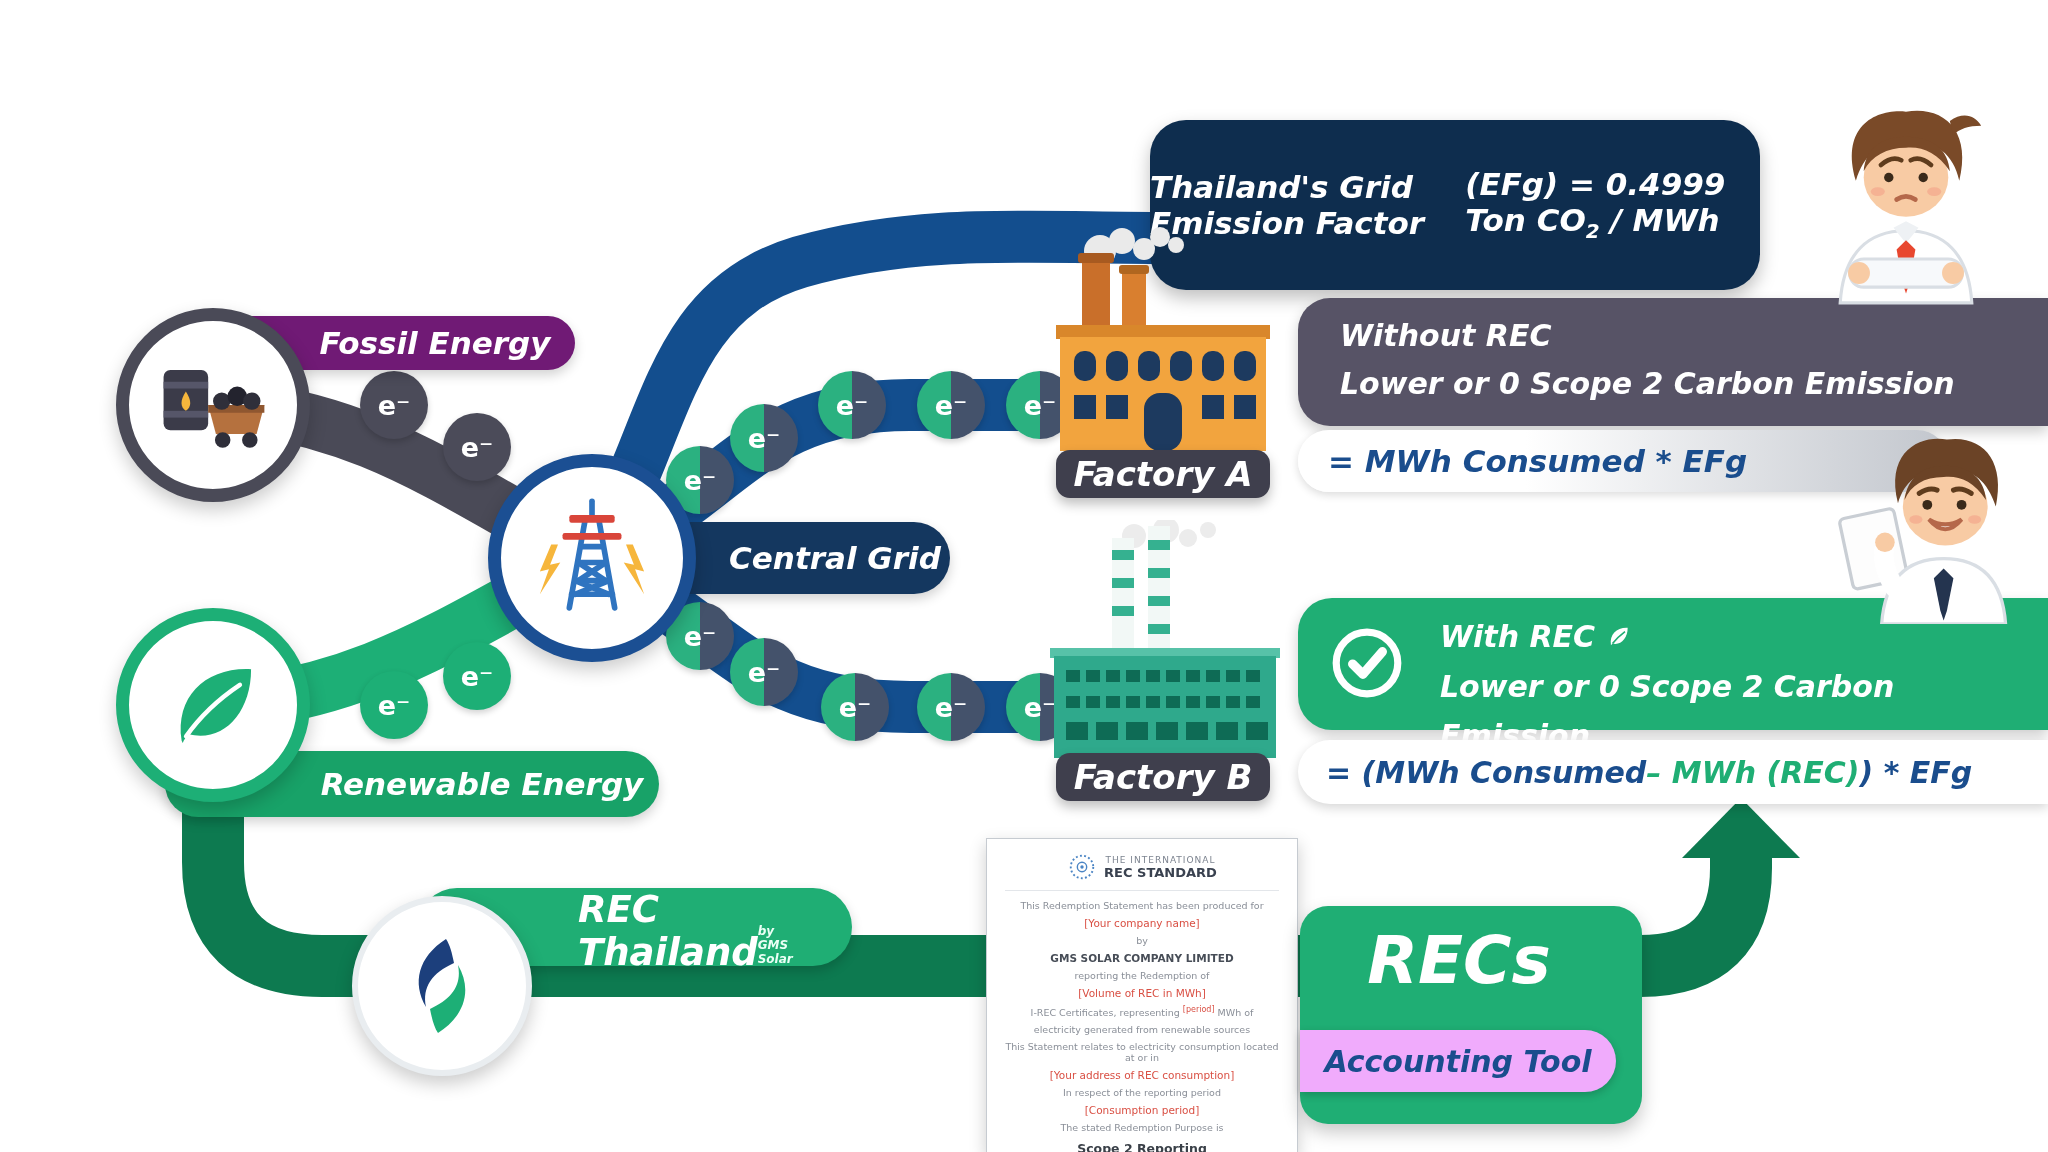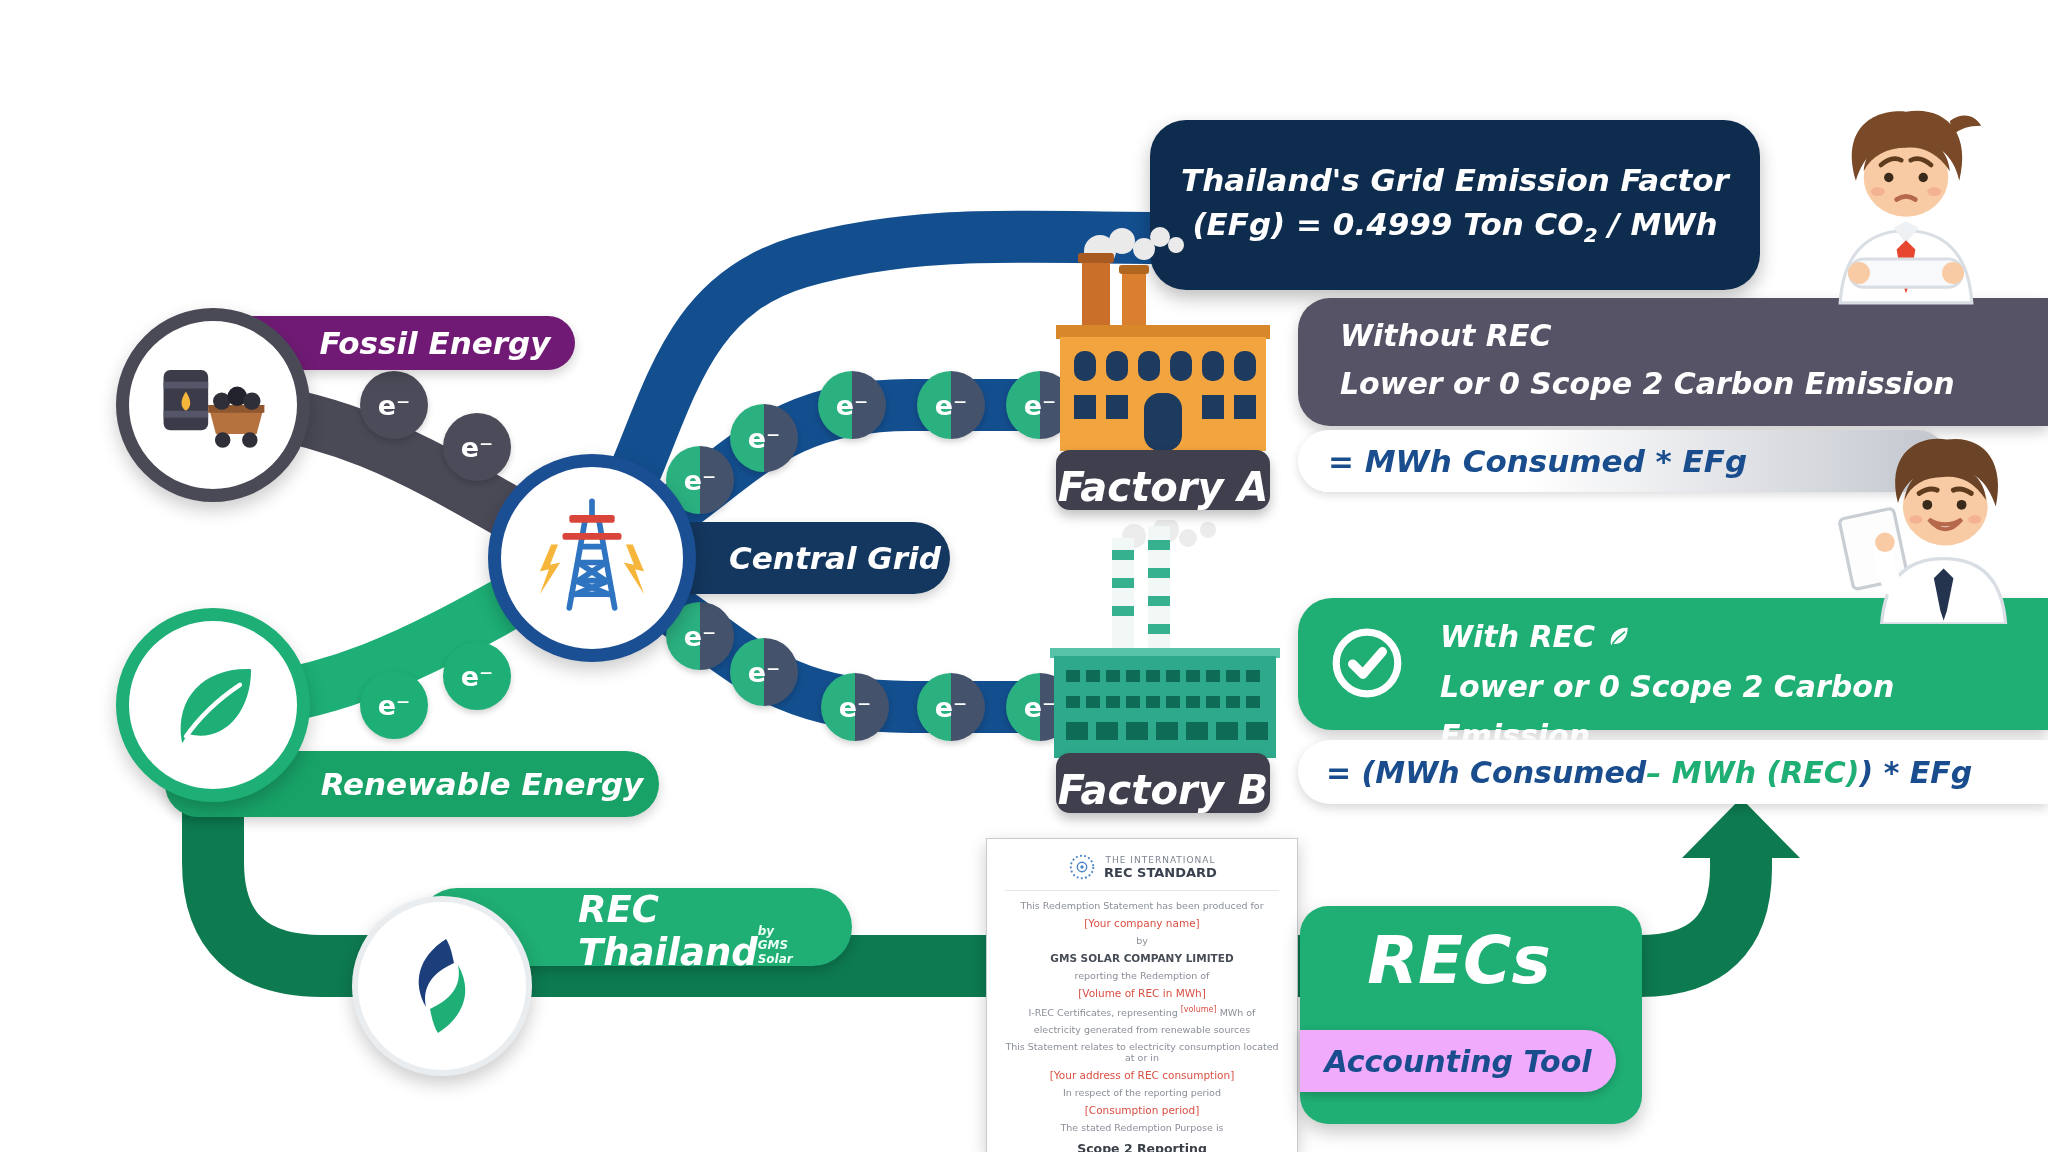--- a/index.html
+++ b/index.html
@@ -31,29 +31,29 @@
   .node-circle{position:absolute;border-radius:50%;background:#fff;z-index:5;
                display:flex;align-items:center;justify-content:center;
                box-shadow:0 8px 18px rgba(0,0,0,.20)}
   #fossil-circle{left:116px;top:308px;width:194px;height:194px;border:13px solid #4a4a57}
   #grid-circle{left:488px;top:454px;width:208px;height:208px;border:13px solid #1b4f93}
   #renewable-circle{left:116px;top:608px;width:194px;height:194px;border:13px solid #1daf76}
   #rec-logo-circle{left:352px;top:896px;width:180px;height:180px;border:6px solid #e9edf0;z-index:5}
 
   
   #ef-box{left:1150px;top:120px;width:610px;height:170px;background:#0e2d4e;border-radius:36px;
-          z-index:4;color:#fff;display:flex;flex-direction:column;align-items:center;
-          justify-content:center;gap:8px;font-size:31px;box-shadow:0 8px 18px rgba(0,0,0,.25)}
+          z-index:4;color:#fff;display:flex;flex-direction:row;align-items:center;
+          gap:8px;font-size:31px;box-shadow:0 8px 18px rgba(0,0,0,.25)}
   #ef-box sub{font-size:20px}
 
   
   .factory{position:absolute;z-index:4}
-  .factory-label{position:absolute;width:214px;height:60px;background:#3f3f4d;border-radius:14px;
-                 z-index:5;color:#fff;display:flex;align-items:flex-end;justify-content:center;
-                 font-size:40px;box-shadow:0 6px 12px rgba(0,0,0,.25)}
+  .factory-label{position:absolute;width:214px;height:48px;background:#3f3f4d;border-radius:14px;
+                 z-index:5;color:#fff;display:flex;align-items:center;justify-content:center;
+                 font-size:34px;box-shadow:0 6px 12px rgba(0,0,0,.25)}
 
   
   #without-box{left:1298px;top:298px;width:750px;height:128px;background:#575366;
                border-radius:32px 0 0 32px;z-index:6;color:#fff;padding:14px 0 0 42px;
                font-size:30px;line-height:1.6;box-shadow:0 6px 14px rgba(0,0,0,.2)}
   #formula-a{left:1298px;top:430px;width:650px;height:62px;border-radius:31px;z-index:6;
              background:linear-gradient(90deg,#ffffff 35%,#c2c6cd);color:#1a4d8d;
              display:flex;align-items:center;padding-left:30px;font-size:31px;
              box-shadow:0 3px 9px rgba(0,0,0,.14)}
   #with-box{left:1298px;top:598px;width:750px;height:132px;background:#1fae74;
@@ -358,21 +358,21 @@
         <div class="org2">REC STANDARD</div>
       </div>
     </div>
     <div class="c-gray">This Redemption Statement has been produced for</div>
     <div class="c-red">[Your company name]</div>
     <div class="c-gray">by</div>
     <div class="c-bold">GMS SOLAR COMPANY LIMITED</div>
     <div class="c-gray">reporting the Redemption of</div>
     <div class="c-red">[Volume of REC in MWh]</div>
     <div class="c-gray">
-      <span>I-REC Certificates, representing</span> <span class="c-red-inline">[volume]</span> <span>MWh of</span>
+      <span>I-REC Certificates, representing</span> <span class="c-red-inline">[period]</span> <span>MWh of</span>
     </div>
     <div class="c-gray">electricity generated from renewable sources</div>
     <div class="c-gray">This Statement relates to electricity consumption located at or in</div>
     <div class="c-red">[Your address of REC consumption]</div>
     <div class="c-gray">In respect of the reporting period</div>
     <div class="c-red">[Consumption period]</div>
     <div class="c-gray">The stated Redemption Purpose is</div>
     <div class="c-bold2">Scope 2 Reporting</div>
   </div>
 

